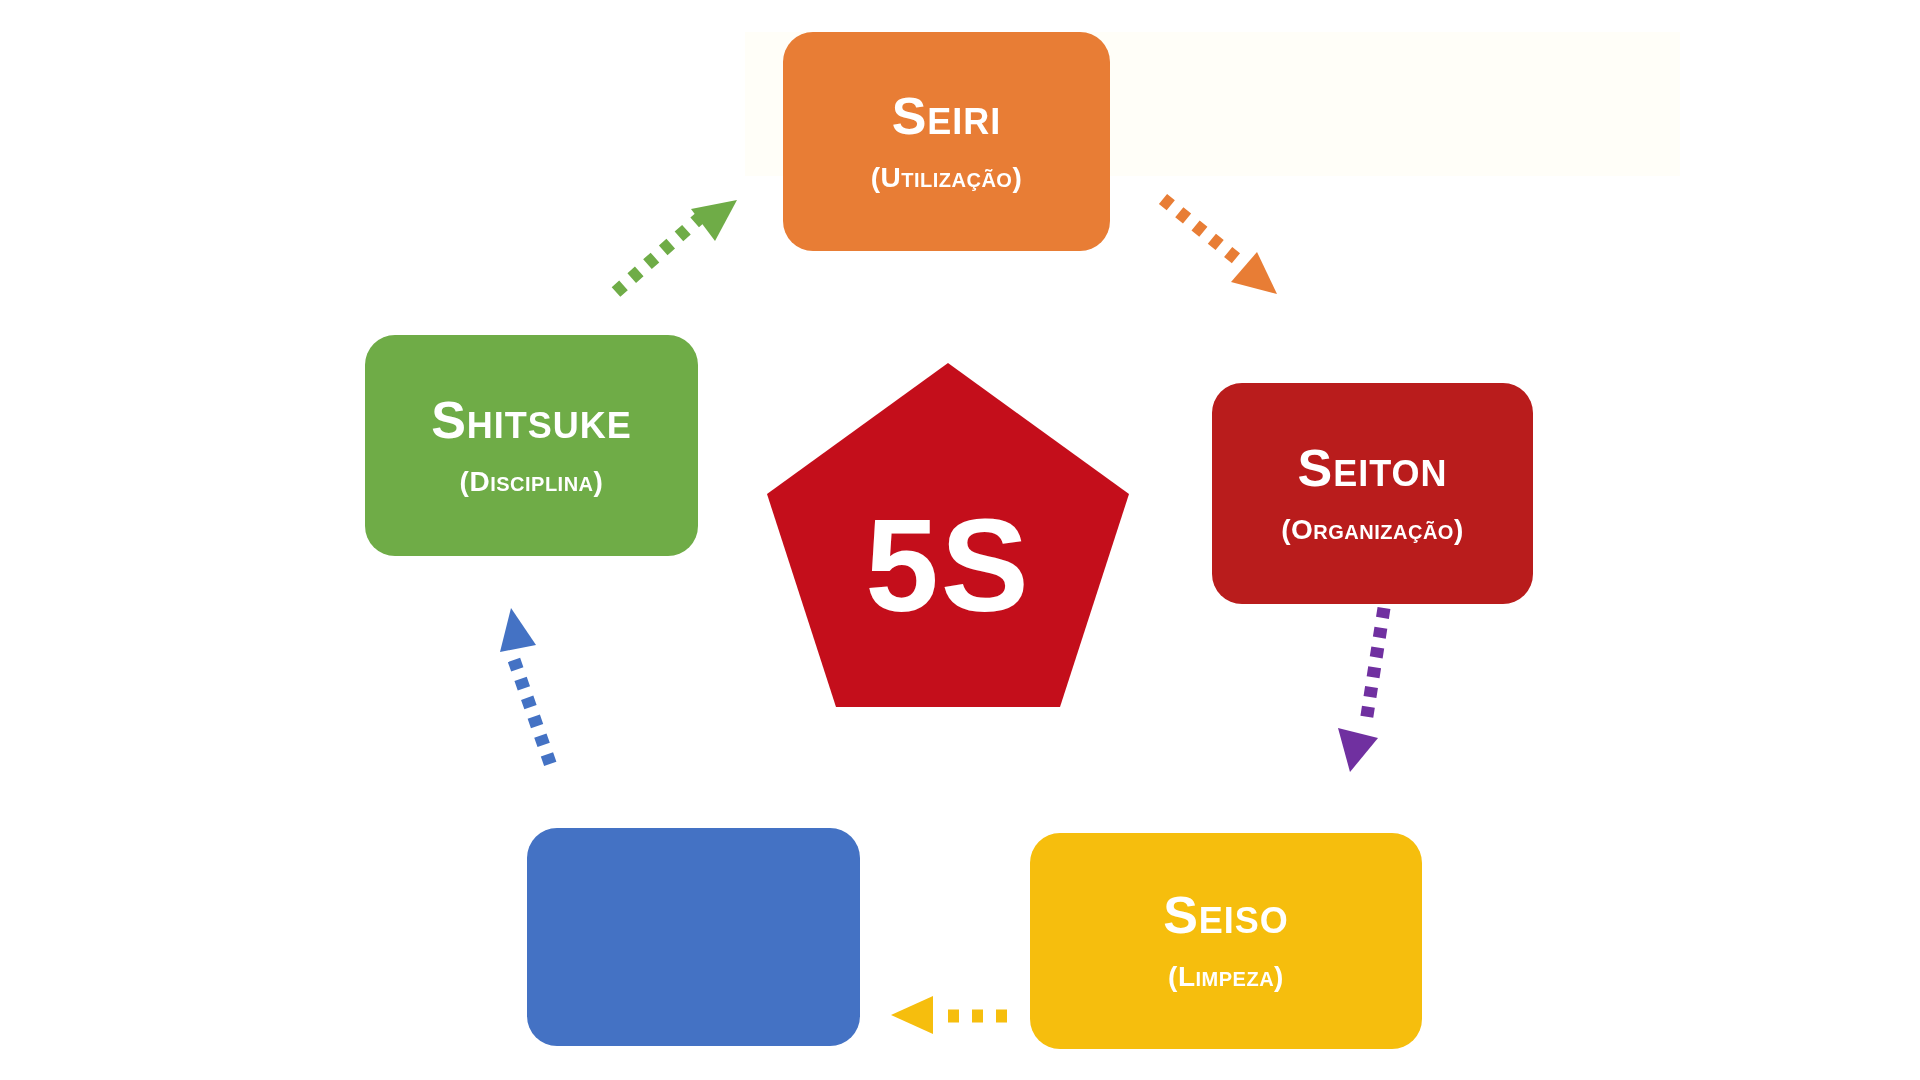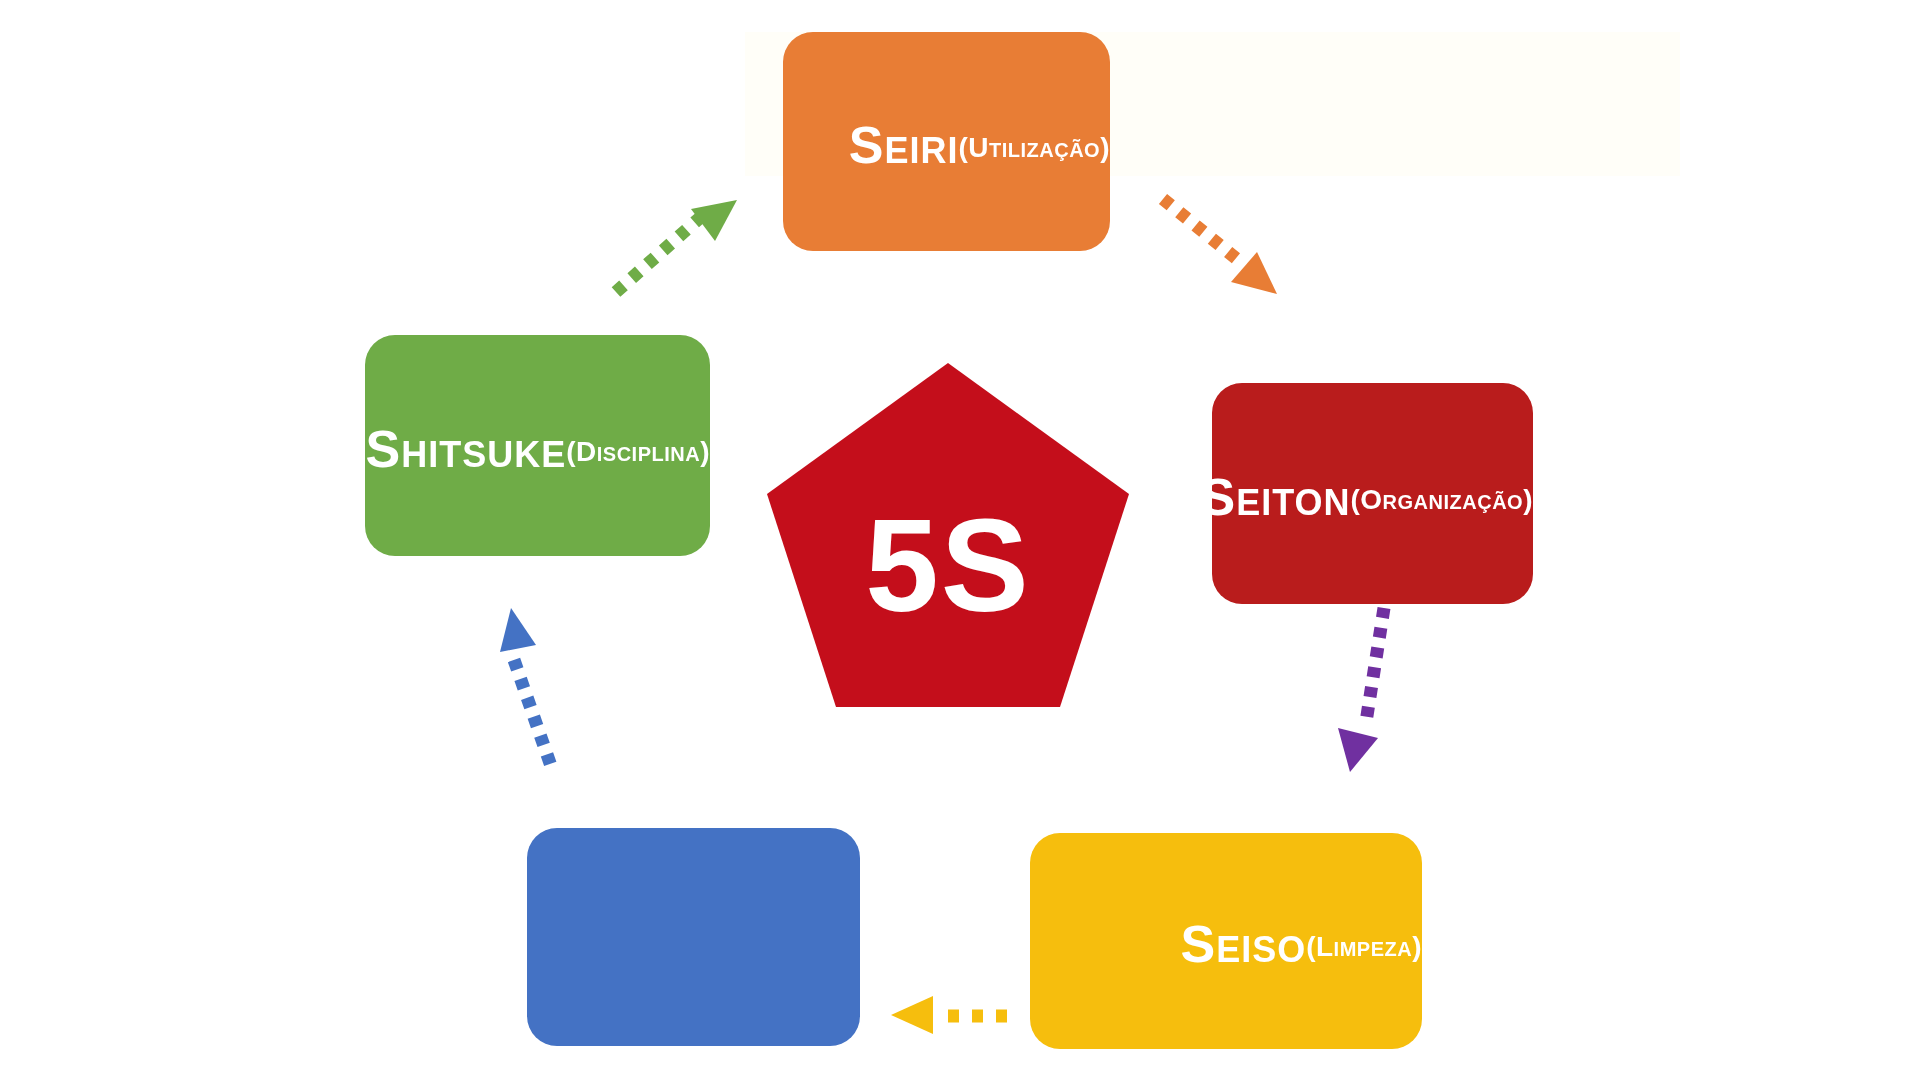--- a/index.html
+++ b/index.html
@@ -23,22 +23,23 @@
   svg.overlay {
     position: absolute;
     left: 0; top: 0;
     width: 1920px; height: 1080px;
   }
   .node {
     position: absolute;
     border-radius: 30px;
     color: #ffffff;
     display: flex;
+    flex-direction: column;
     align-items: center;
-    justify-content: flex-end;
+    justify-content: center;
     text-align: center;
     padding-top: 6px;
   }
   .node-title {
     font-weight: bold;
     font-size: 52px;
     line-height: 60px;
     font-variant: small-caps;
     letter-spacing: 1px;
     white-space: nowrap;
@@ -119,18 +120,18 @@
   </div>
 
   <div class="node" id="node-seiso" style="background: rgb(246, 190, 13);">
     <div class="node-title">Seiso</div>
     <div class="node-sub">(Limpeza)</div>
   </div>
 
   <div class="node" id="node-seiketsu" style="background: rgb(68, 114, 196);">
   </div>
 
-  <div class="node" id="node-shitsuke" style="background: rgb(111, 172, 71); padding-left: 12px;">
+  <div class="node" id="node-shitsuke" style="background: rgb(111, 172, 71);">
     <div class="node-title">Shitsuke</div>
     <div class="node-sub">(Disciplina)</div>
   </div>
 
 </div>
 
 </body></html>

